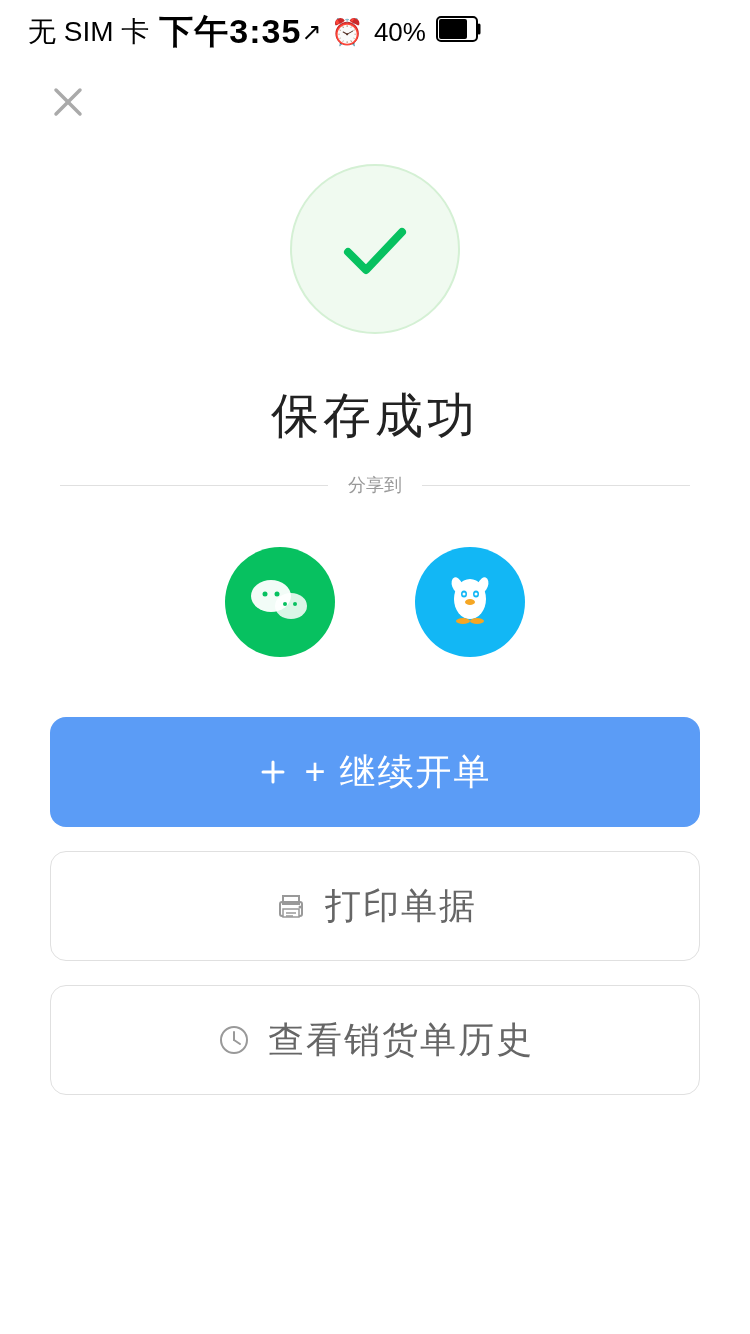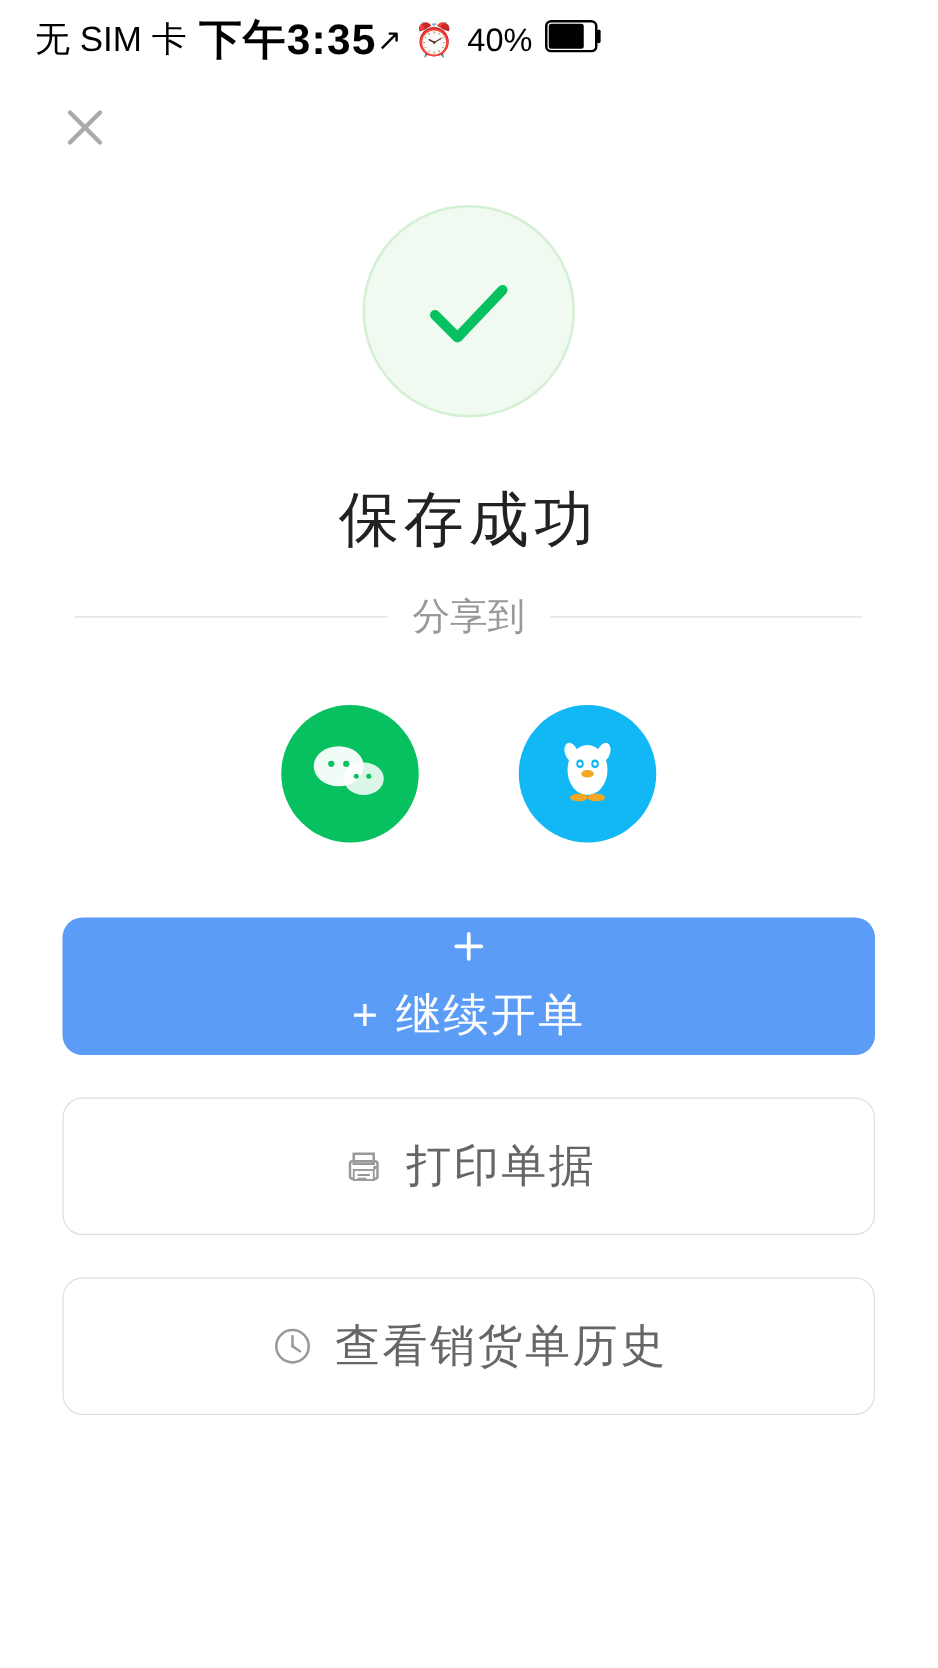--- a/index.html
+++ b/index.html
@@ -119,21 +119,21 @@
       margin-bottom: 50px;
     }
 
     .divider-line {
       flex: 1;
       height: 1px;
       background: #e0e0e0;
     }
 
     .share-label {
-      font-size: 30px;
+      font-size: 18px;
       color: #999;
       white-space: nowrap;
     }
 
     .share-icons {
       display: flex;
       gap: 80px;
       align-items: center;
     }
 
@@ -172,39 +172,37 @@
       border: none;
       display: flex;
       align-items: center;
       justify-content: center;
       gap: 16px;
       cursor: pointer;
       font-size: 36px;
       color: #fff;
       font-weight: 400;
       letter-spacing: 2px;
-      flex-direction: column;
     }
 
     .btn-secondary {
       width: 100%;
       height: 110px;
       background: #ffffff;
       border-radius: 16px;
       border: 1px solid #e0e0e0;
       display: flex;
       align-items: center;
       justify-content: center;
       gap: 16px;
       cursor: pointer;
       font-size: 36px;
       color: #666;
       font-weight: 400;
       letter-spacing: 2px;
-      margin-top: 10px;
     }
 
     .btn-icon {
       display: flex;
       align-items: center;
     }
   </style>
 </head>
 <body>
 

